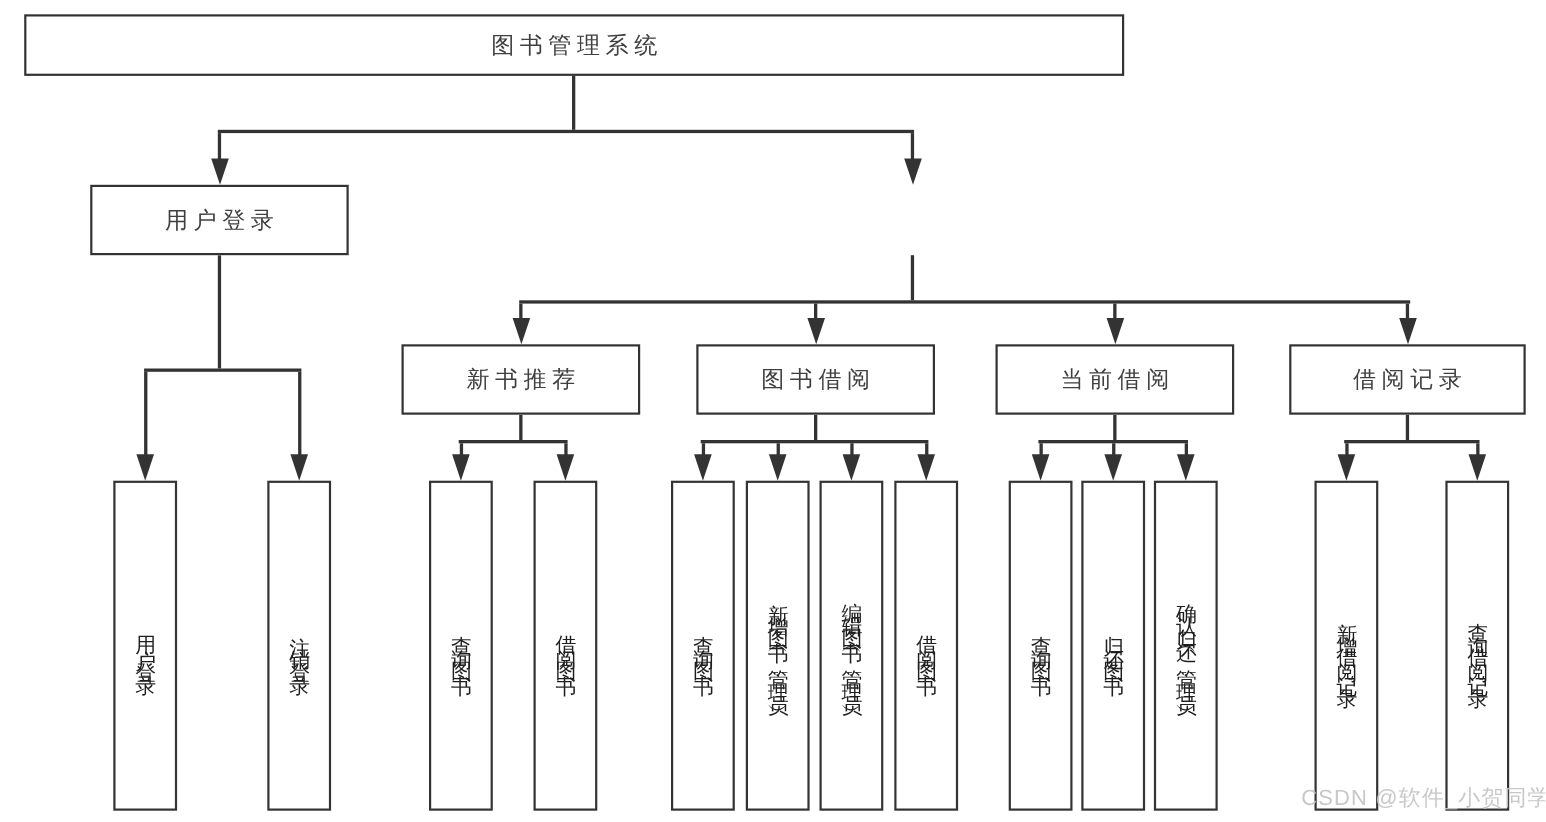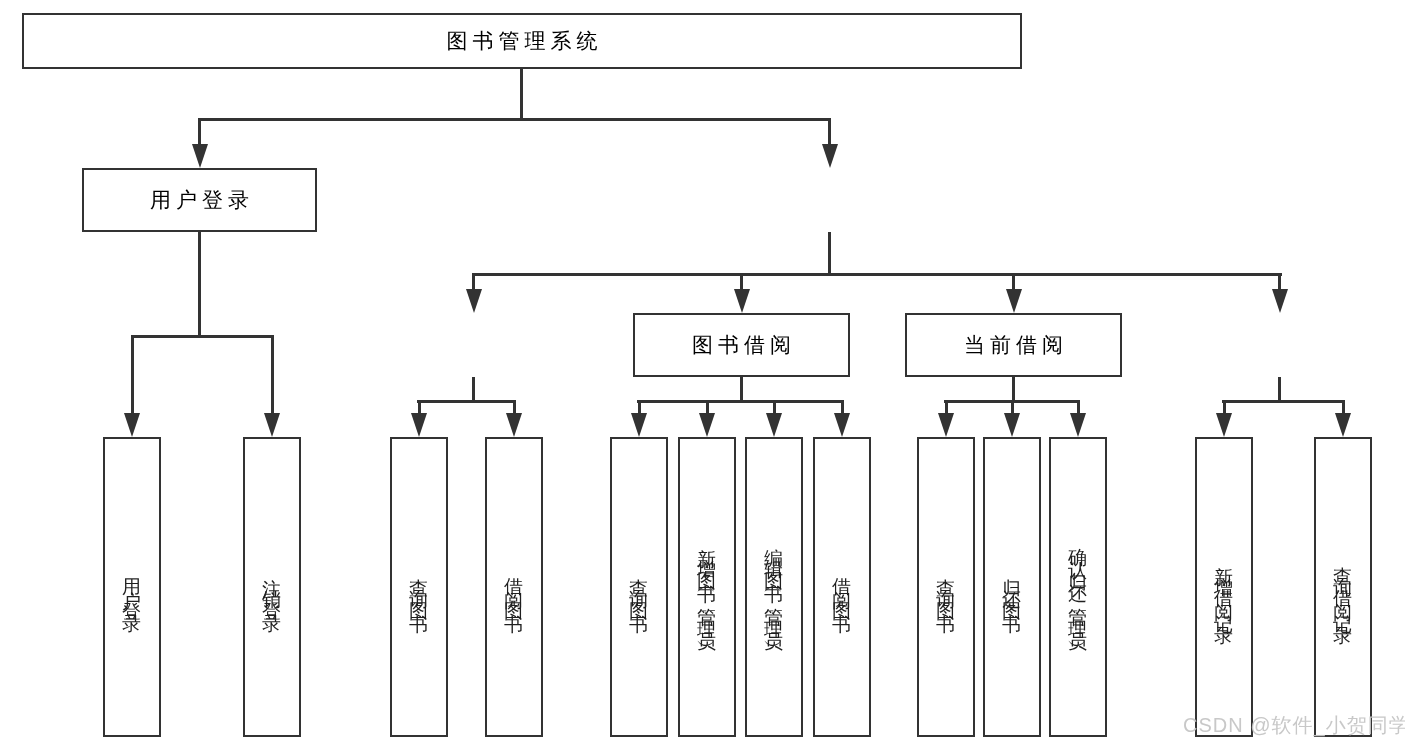--- a/index.html
+++ b/index.html
@@ -17,21 +17,21 @@
     border:2.5px solid #333333;
     display:flex;
     align-items:center;
     justify-content:center;
     z-index:2;
   }
   .hlabel {
     font-size:21px;
     letter-spacing:5px;
     padding-left:5px;
-    color:#000000;
+    color:#404040;
     white-space:nowrap;
   }
   .vbox { top:437px; width:58px; height:300px; }
   .vlabel {
     writing-mode:vertical-rl;
     font-size:19px;
     letter-spacing:12px;
     color:#1f1f1f;
     line-height:1;
     white-space:nowrap;
@@ -87,25 +87,31 @@
   <div class="hline" style="left:472px;top:273px;width:810px;"></div>
   <div class="vline" style="left:472px;top:276px;height:14px;"></div>
   <div class="arrowhead" style="left:466px;top:289px;"></div>
   <div class="vline" style="left:740px;top:276px;height:14px;"></div>
   <div class="arrowhead" style="left:734px;top:289px;"></div>
   <div class="vline" style="left:1012px;top:276px;height:14px;"></div>
   <div class="arrowhead" style="left:1006px;top:289px;"></div>
   <div class="vline" style="left:1278px;top:276px;height:14px;"></div>
   <div class="arrowhead" style="left:1272px;top:289px;"></div>
 
+  <div class="box" style="left:365px;top:313px;width:217px;height:64px;">
+    <span class="hlabel">新书推荐</span>
+  </div>
   <div class="box" style="left:633px;top:313px;width:217px;height:64px;">
     <span class="hlabel">图书借阅</span>
   </div>
   <div class="box" style="left:905px;top:313px;width:217px;height:64px;">
     <span class="hlabel">当前借阅</span>
+  </div>
+  <div class="box" style="left:1172px;top:313px;width:215px;height:64px;">
+    <span class="hlabel">借阅记录</span>
   </div>
 
   <div class="vline" style="left:472px;top:377px;height:23px;"></div>
   <div class="hline" style="left:417px;top:400px;width:99px;"></div>
   <div class="vline" style="left:418px;top:403px;height:12px;"></div>
   <div class="arrowhead" style="left:411px;top:413px;"></div>
   <div class="vline" style="left:513px;top:403px;height:12px;"></div>
   <div class="arrowhead" style="left:506px;top:413px;"></div>
 
   <div class="vline" style="left:740px;top:377px;height:23px;"></div>

